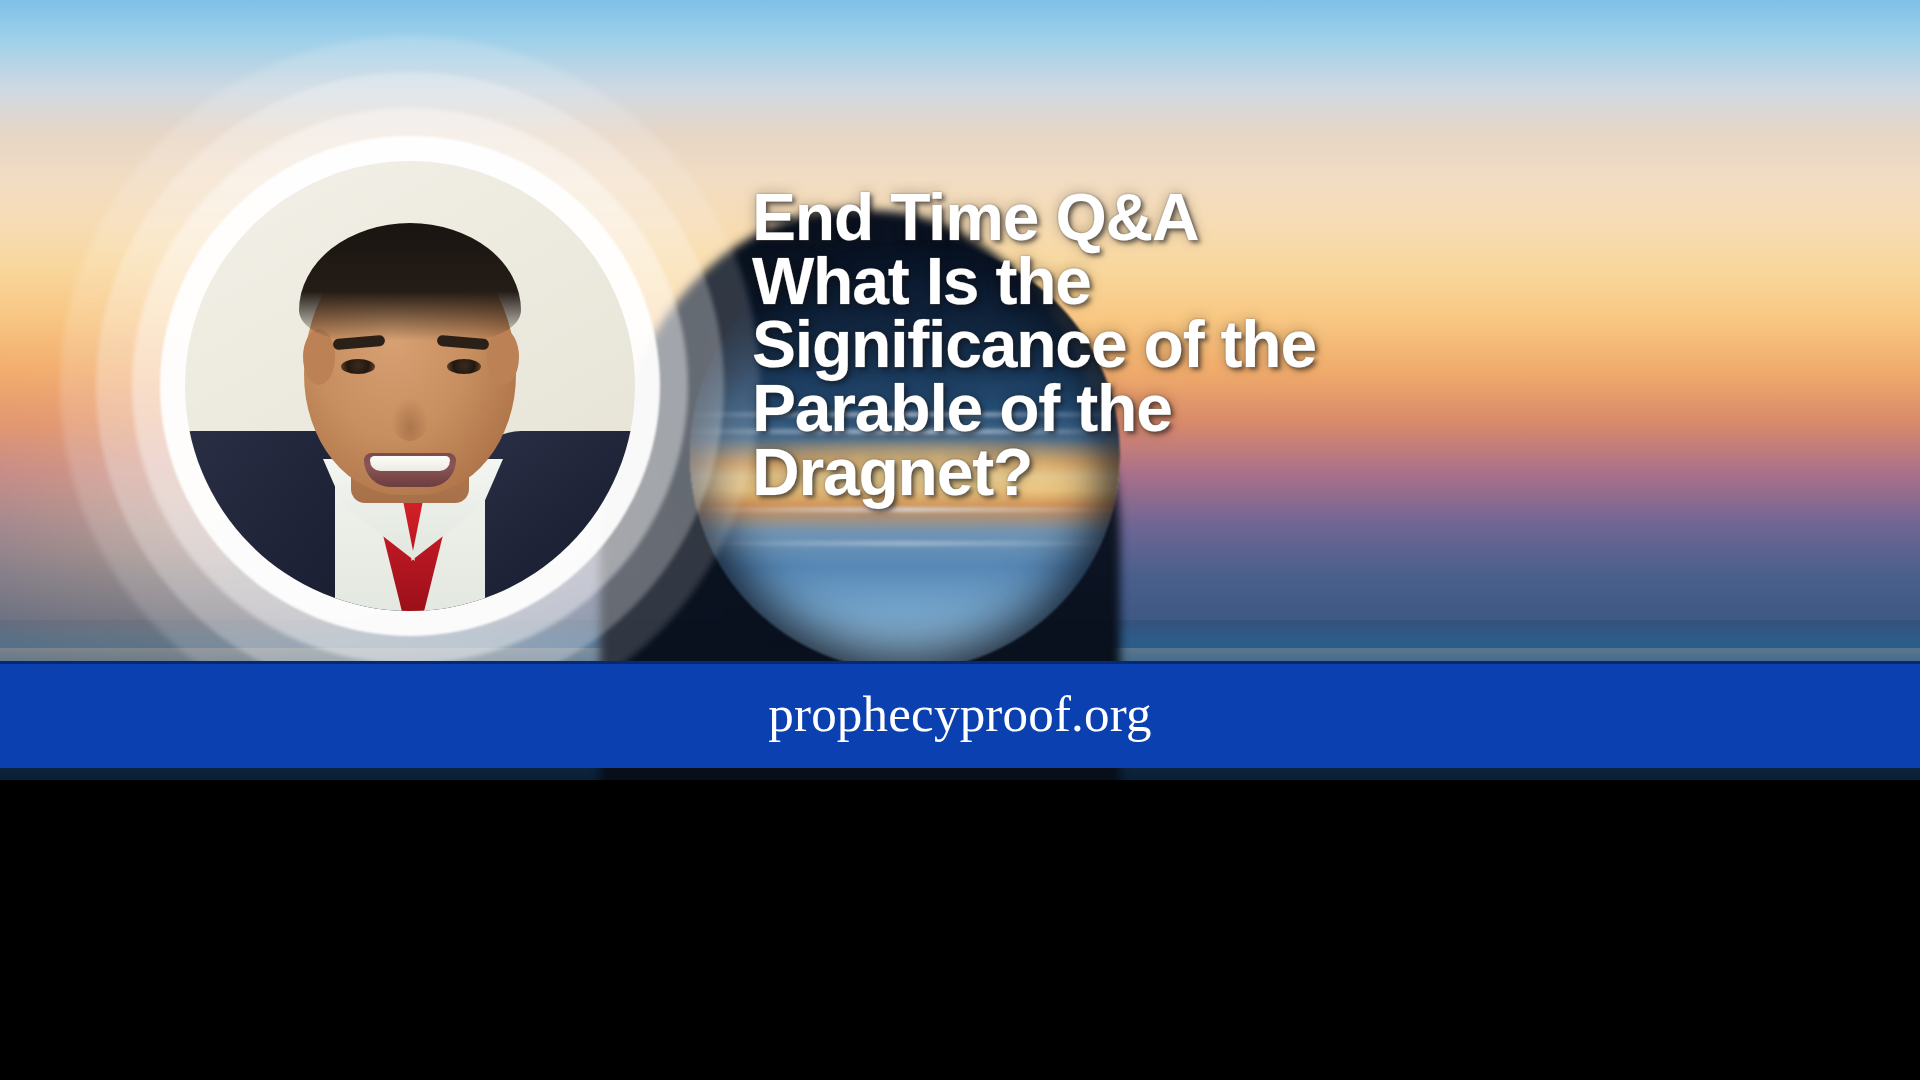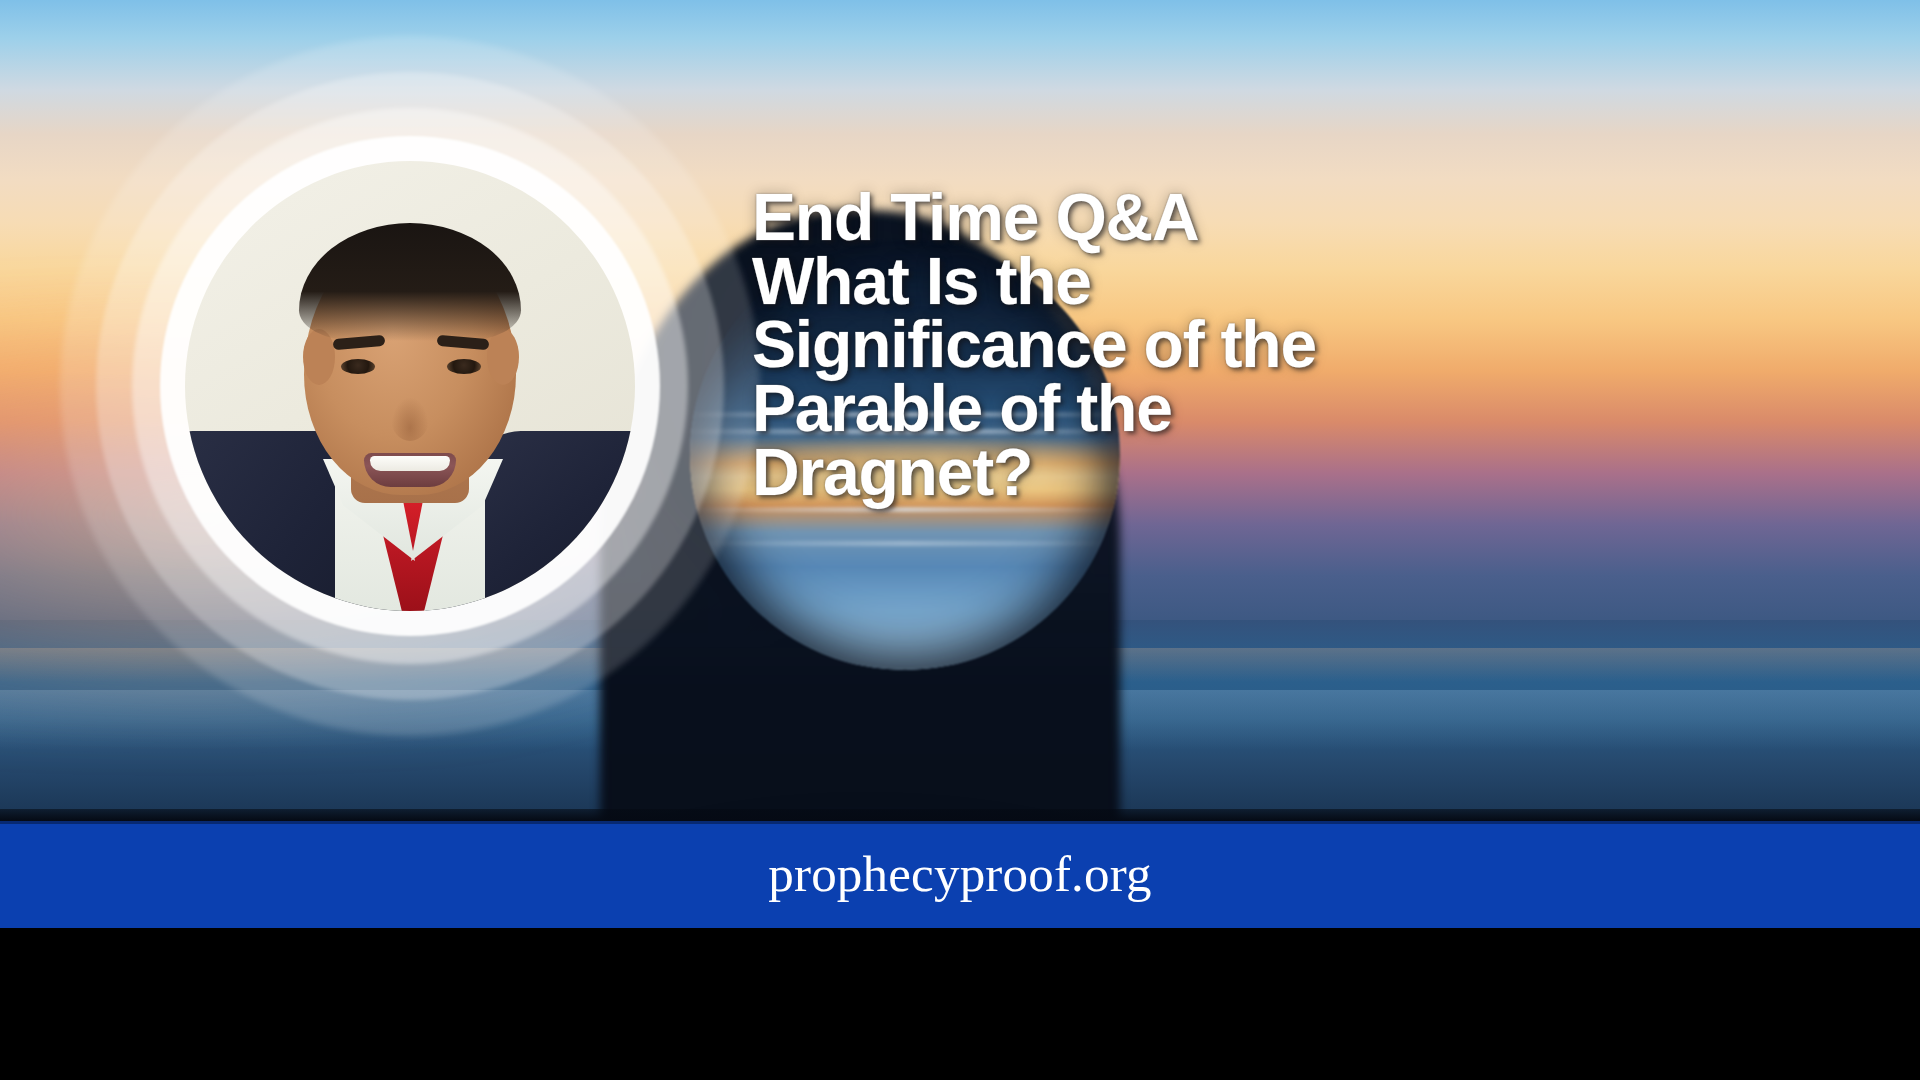--- a/index.html
+++ b/index.html
@@ -3,21 +3,21 @@
 <meta charset="utf-8">
 <title>End Time Q&amp;A Thumbnail</title>
 <style>
   html,body{margin:0;padding:0;background:#000;}
   body{
     font-family:"Liberation Sans", sans-serif;
     -webkit-font-smoothing:antialiased;
   }
   #stage{
     position:relative;
-    width:1920px;height:928px;
+    width:1920px;height:780px;
     overflow:hidden;
     background:#0b1b33;
   }
 
   
   .bg{position:absolute;inset:0;}
   .bg-sky{
     position:absolute;left:0;right:0;top:0;height:640px;
     background:linear-gradient(to bottom,
       #7fc0e8 0%,
@@ -239,21 +239,21 @@
     text-shadow:
        0 0 2px rgba(40,40,40,.55),
        3px 3px 4px rgba(20,20,25,.55),
        0 0 14px rgba(0,0,0,.28);
     white-space:pre-line;
     -webkit-text-stroke:0.4px rgba(255,255,255,.35);
   }
 
   
   .urlbar{
-    position:absolute;left:0;right:0;bottom:0;height:107px;
+    position:absolute;left:0;right:0;bottom:12px;height:107px;
     background:#0b40b0;
     display:flex;align-items:center;justify-content:center;
   }
   .urlbar::before{
     content:"";position:absolute;left:0;right:0;top:0;height:3px;
     background:rgba(0,0,0,.35);
   }
   .url-text{
     color:#ffffff;
     font-family:"Liberation Serif", serif;

